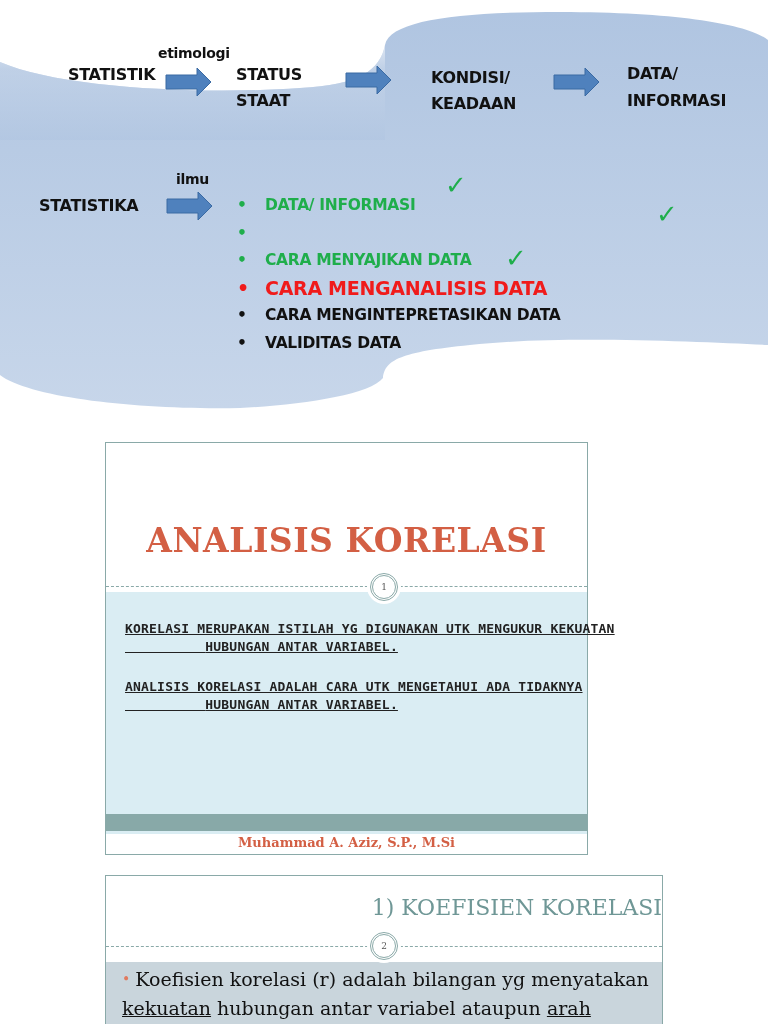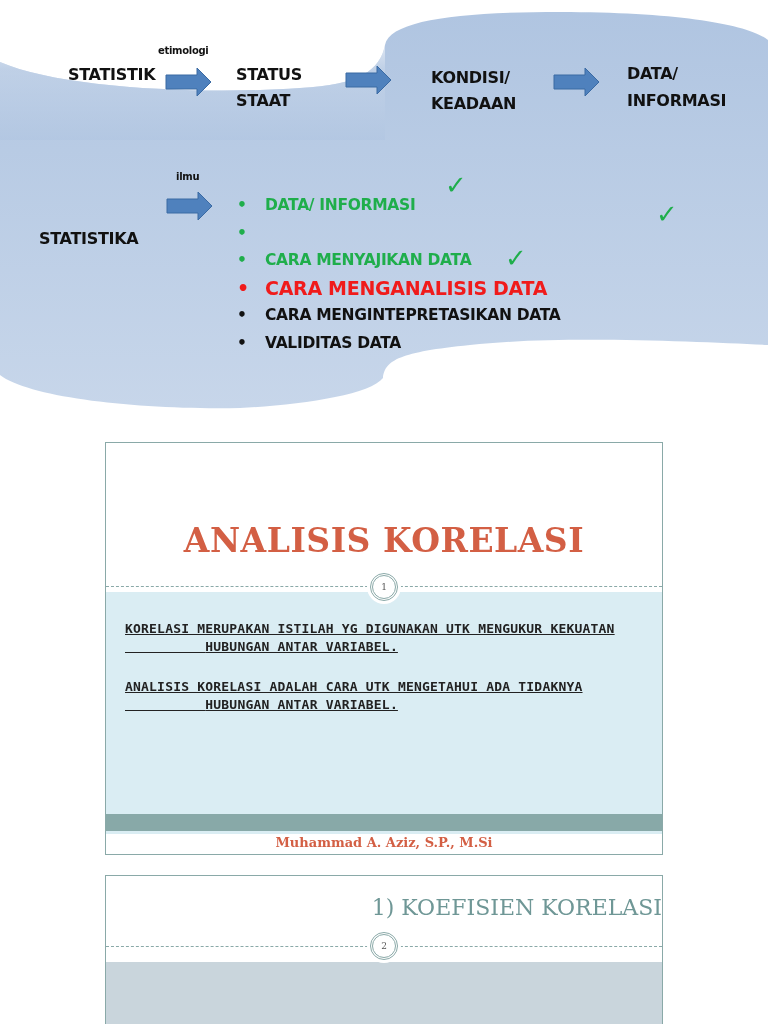--- a/index.html
+++ b/index.html
@@ -4,32 +4,32 @@
 <style>
   * { box-sizing: border-box; margin: 0; padding: 0; }
   html, body { width: 768px; height: 1024px; overflow: hidden; background: #ffffff; }
   body { position: relative; font-family: "Liberation Sans", sans-serif; }
 
   
   .slide-top { position: absolute; left: 0; top: 0; width: 768px; height: 425px; }
   .slide-top svg.bg { position: absolute; left: 0; top: 0; }
   .t { position: absolute; font-family: "DejaVu Sans", sans-serif; font-weight: bold; color: #111; white-space: nowrap; letter-spacing: -0.3px; }
   .big { font-size: 16px; line-height: 24px; }
-  .small { font-size: 10px; font-weight: bold; }
+  .small { font-size: 14px; font-weight: bold; }
   .arrow { position: absolute; }
   .bullets { position: absolute; left: 233px; top: 192px; }
   .bullets li { list-style: none; position: relative; padding-left: 32px; font-family: "DejaVu Sans", sans-serif; font-weight: bold; font-size: 15.5px; height: 27.5px; line-height: 27.5px; white-space: nowrap; letter-spacing: -0.3px; }
   .bullets li .dot { position: absolute; left: 4px; top: 0; }
   .bullets li.green { color: #1fae4b; }
   .bullets li.red { color: #f01b1b; font-size: 19px; }
   .bullets li.black { color: #111; }
   .check { position: absolute; color: #1fae4b; font-size: 26px; font-weight: bold; font-family: "DejaVu Sans", sans-serif; }
 
   
-  .slide1 { position: absolute; left: 105px; top: 442px; width: 558px; height: 413px; border: 1px solid #8aa9a8; background: #fff; }
+  .slide1 { position: absolute; left: 105px; top: 442px; width: 483px; height: 413px; border: 1px solid #8aa9a8; background: #fff; }
   .s1-title { position: absolute; left: 0; width: 100%; top: 78px; text-align: center; font-family: "DejaVu Serif", serif; font-weight: bold; font-size: 33px; color: #d35f44; letter-spacing: 0.5px; }
   .dash { position: absolute; left: 0; width: 100%; border-top: 1px dashed #8aa9a8; }
   .s1-body { position: absolute; left: 0; top: 149px; width: 100%; height: 222px; background: #daedf3; }
   .num-badge { position: absolute; width: 28px; height: 28px; border-radius: 50%; border: 3px double #8aa9a8; background: #fff; font-family: "DejaVu Serif", serif; font-size: 9px; color: #555; text-align: center; line-height: 22px; box-shadow: 0 0 0 3px #fff; }
   .para { position: absolute; left: 19px; font-family: "DejaVu Sans Mono", monospace; font-weight: bold; font-size: 13px; color: #222; line-height: 18px; letter-spacing: 0.2px; white-space: pre; text-decoration: underline; }
   .s1-band { position: absolute; left: 0; top: 371px; width: 100%; height: 17px; background: #88a9a8; }
   .s1-band2 { position: absolute; left: 0; top: 388px; width: 100%; height: 3px; background: #daedf3; }
   .s1-author { position: absolute; left: 0; top: 392px; width: 100%; text-align: center; font-family: "DejaVu Serif", serif; font-weight: bold; font-size: 13px; color: #d35f44; }
 
   
@@ -73,21 +73,21 @@
     <path d="M1,8 H32 V1 L46,15 L32,29 V22 H1 Z" fill="#4f81bd" stroke="#3a6aa3" stroke-width="1"></path>
   </svg>
   <div class="t big" style="left:431px; top:66px;">KONDISI/</div>
   <div class="t big" style="left:431px; top:92px;">KEADAAN</div>
   <svg class="arrow" style="left:553px; top:67px;" width="48" height="30">
     <path d="M1,8 H32 V1 L46,15 L32,29 V22 H1 Z" fill="#4f81bd" stroke="#3a6aa3" stroke-width="1"></path>
   </svg>
   <div class="t big" style="left:627px; top:62px;">DATA/</div>
   <div class="t big" style="left:627px; top:89px;">INFORMASI</div>
 
-  <div class="t big" style="left:39px; top:194px;margin-top:33px;">STATISTIKA</div>
+  <div class="t big" style="left:39px; top:194px;">STATISTIKA</div>
   <div class="t small" style="left:176px; top:171px;">ilmu</div>
   <svg class="arrow" style="left:166px; top:191px;" width="48" height="30">
     <path d="M1,8 H32 V1 L46,15 L32,29 V22 H1 Z" fill="#4f81bd" stroke="#3a6aa3" stroke-width="1"></path>
   </svg>
 
   <ul class="bullets">
     <li class="green"><span class="dot">•</span><span>DATA/ INFORMASI</span></li>
     <li class="green"><span class="dot">•</span></li>
     <li class="green"><span class="dot">•</span><span>CARA MENYAJIKAN DATA</span></li>
     <li class="red"><span class="dot">•</span><span>CARA MENGANALISIS DATA</span></li>
@@ -113,13 +113,14 @@
   <div class="s1-band"></div>
   <div class="s1-band2"></div>
   <div class="s1-author">Muhammad A. Aziz, S.P., M.Si</div>
 </div>
 
 <div class="slide2">
   <div class="s2-title">1) KOEFISIEN KORELASI</div>
   <div class="s2-body"></div>
   <div class="dash" style="top:70px;"></div>
   <div class="num-badge" style="left:264px; top:56px;">2</div>
+  <div class="s2-text"><span class="b">•</span><span>Koefisien korelasi (r) adalah bilangan yg menyatakan</span> <span class="u">kekuatan</span><span> hubungan antar variabel ataupun </span><span class="u">arah</span></div>
 </div>
 
 </body></html>

